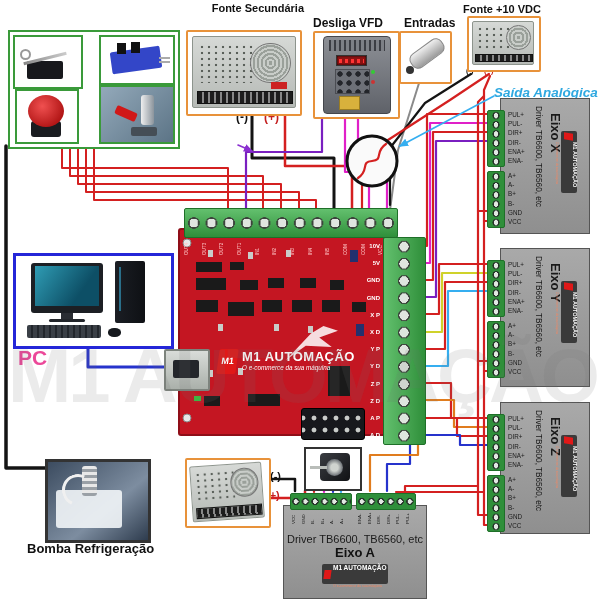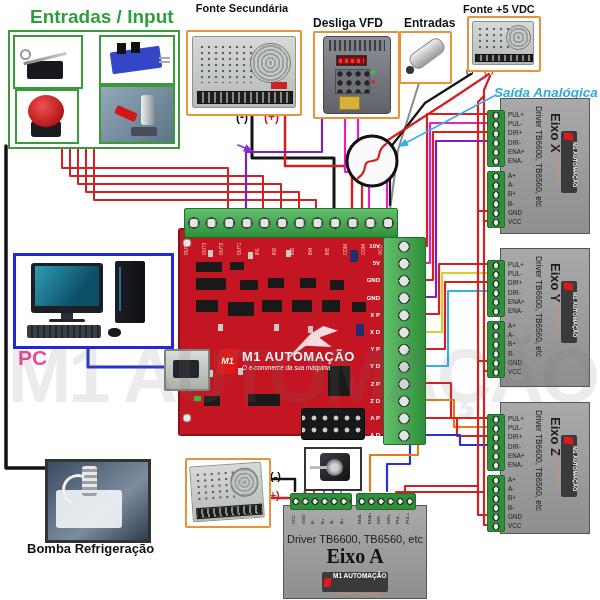--- a/index.html
+++ b/index.html
@@ -7,21 +7,21 @@
          font-family:"Liberation Sans",sans-serif;outline:1px solid #ddd;}
   .abs{position:absolute;}
   .t{position:absolute;white-space:nowrap;}
   
   .obox{position:absolute;border:2.5px solid #e8923a;background:#fff;border-radius:2px;}
   .gbox{position:absolute;border:2px solid #3a9a3a;background:#fff;}
   .kbox{position:absolute;border:2.5px solid #333;background:#fff;}
   .bluebox{position:absolute;border:3px solid #2426d8;background:#fff;}
   
   .title-green{color:#2e9e3e;font-size:19px;font-weight:bold;}
-  .title-sm{color:#111;font-size:11px;font-weight:bold;text-align:center;}
+  .title-sm{color:#111;font-size:11px;font-weight:bold;text-align:right;}
   .minus{color:#111;font-weight:bold;}
   .plus{color:#c42020;font-weight:bold;}
   .saida{color:#2ea8e0;font-size:13.5px;font-weight:bold;font-style:italic;}
   .liga{color:#8a2fd0;font-size:10.5px;font-weight:bold;text-align:center;line-height:12px;}
   .pclabel{color:#ec4899;font-size:21px;font-weight:bold;}
   
   .wm1{position:absolute;left:8px;top:332px;width:590px;font-size:76px;font-weight:bold;
        color:rgba(110,110,110,0.14);letter-spacing:-3px;pointer-events:none;z-index:60;}
   .wm2{position:absolute;left:55px;top:418px;width:540px;font-size:40px;font-style:italic;
        font-family:"Liberation Serif",serif;color:rgba(120,120,120,0.20);pointer-events:none;z-index:60;}
@@ -93,21 +93,21 @@
   .badge .bi{width:7px;height:9px;background:#e01818;transform:skewX(-8deg);margin-right:2px;flex:none;}
   .badge .bt{line-height:1.05;}
   .badge .b1{font-size:5.5px;color:#fff;font-weight:bold;white-space:nowrap;}
   .badge .b2{font-size:3px;color:#e86;white-space:nowrap;}
   .drv .badgewrap{position:absolute;left:60px;top:32px;width:16px;height:62px;}
   .drv .badgewrap .badge{width:62px;height:16px;transform:rotate(90deg) translate(0,-16px);transform-origin:top left;}
   
   #drvA{position:absolute;left:283px;top:505px;width:142px;height:92px;background:linear-gradient(#a9a9a9,#8f8f8f);
         border:1.5px solid #555;z-index:20;text-align:center;}
   #drvA .aname{margin-top:27px;font-size:11px;color:#1a1a1a;}
-  #drvA .aaxis{font-size:20px;font-weight:bold;color:#111;font-family:Liberation Serif, serif;}
+  #drvA .aaxis{font-size:13px;font-weight:bold;color:#111;}
   #drvA .badge{margin:4px auto 0;width:66px;height:20px;}
   #drvA .badge .b1{font-size:6.5px;}
   #drvA .badge .b2{font-size:3.5px;}
   .alab{position:absolute;display:flex;z-index:21;}
   .alab span{display:inline-block;width:9.6px;height:14px;writing-mode:vertical-rl;transform:rotate(180deg);
        font-size:4.4px;color:#222;overflow:hidden;}
 </style>
 </head>
 <body>
 
@@ -206,21 +206,20 @@
     </g>
 
     <g>
       <circle cx="372" cy="161" r="25" fill="#fafafa" stroke="#111" stroke-width="3"></circle>
       <path d="M386,144 C374,152 384,160 372,161 C360,162 370,170 358,178" stroke="#d42020" stroke-width="2.2"></path>
     </g>
     <line x1="494" y1="96" x2="400" y2="146" stroke="#35aef0" stroke-width="1.6" marker-end="url(#arrC)"></line>
     <line x1="238" y1="145" x2="252" y2="151" stroke="#8a2fd0" stroke-width="1.6" marker-end="url(#arrP)"></line>
   </svg>
 
-  <div class="t title-green" style="left:30px;top:6px;">Entradas / Input</div>
   <div class="gbox" style="left:8px;top:30px;width:168px;height:115px;z-index:15;">
     <div class="gbox" style="left:3px;top:3px;width:66px;height:50px;">
       <div class="abs" style="left:12px;top:24px;width:36px;height:18px;background:#17181c;border-radius:2px;"></div>
       <div class="abs" style="left:8px;top:20px;width:44px;height:2.5px;background:linear-gradient(90deg,#888,#ccc);transform:rotate(-14deg);"></div>
       <div class="abs" style="left:5px;top:12px;width:7px;height:7px;border:2px solid #999;border-radius:50%;"></div>
     </div>
     <div class="gbox" style="left:89px;top:3px;width:72px;height:46px;">
       <div class="abs" style="left:10px;top:12px;width:50px;height:22px;background:#3346c8;transform:rotate(-8deg);border-radius:2px;"></div>
       <div class="abs" style="left:16px;top:6px;width:9px;height:11px;background:#111;"></div>
       <div class="abs" style="left:30px;top:5px;width:9px;height:11px;background:#111;"></div>
@@ -266,21 +265,21 @@
       <div class="led1"></div>
       <div class="led2"></div>
     </div>
   </div>
   <div class="t title-sm" style="left:404px;top:16px;font-size:12px;">Entradas</div>
   <div class="obox" style="left:399px;top:31px;width:49px;height:49px;z-index:15;">
     <div class="abs" style="left:7px;top:12px;width:36px;height:15px;background:linear-gradient(#f0f0f0,#9a9a9a);border-radius:7px;transform:rotate(-36deg);border:1px solid #888;"></div>
     <div class="abs" style="left:5px;top:33px;width:8px;height:8px;background:#333;border-radius:50%;"></div>
   </div>
 
-  <div class="t title-sm" style="left:463px;top:3px;font-size:11px;">Fonte +5 VDC</div>
+  <div class="t title-sm" style="left:463px;top:3px;font-size:11px;">Fonte +10 VDC</div>
   <div class="obox" style="left:467px;top:16px;width:70px;height:52px;z-index:15;">
     <div class="psu" style="left:3px;top:3px;width:60px;height:42px;">
       <div class="vents"></div>
       <div class="fan"></div>
       <div class="term"></div>
     </div>
   </div>
   <div class="t minus" style="left:466px;top:66px;font-size:7.5px;">(-)</div>
   <div class="t plus" style="left:484px;top:66px;font-size:7.5px;">(+)</div>
 

